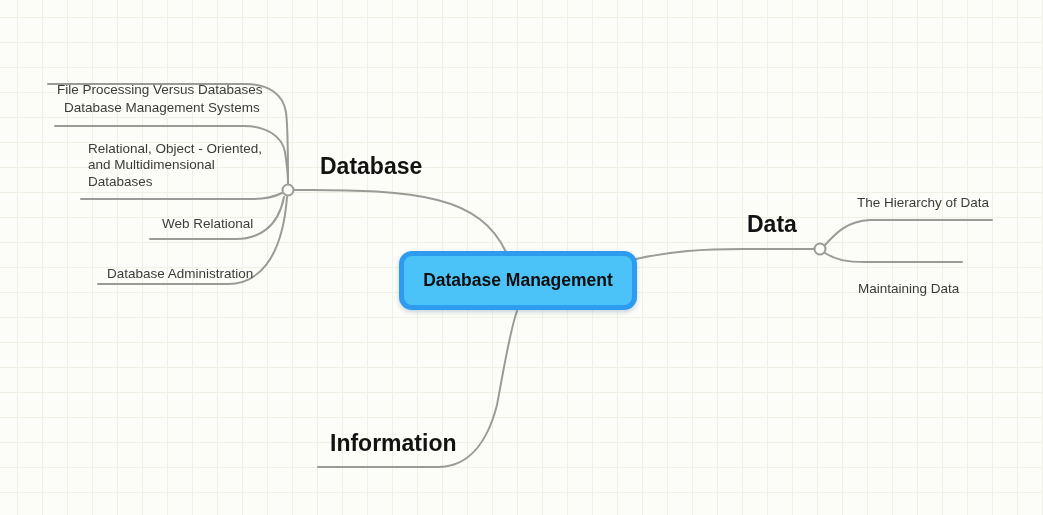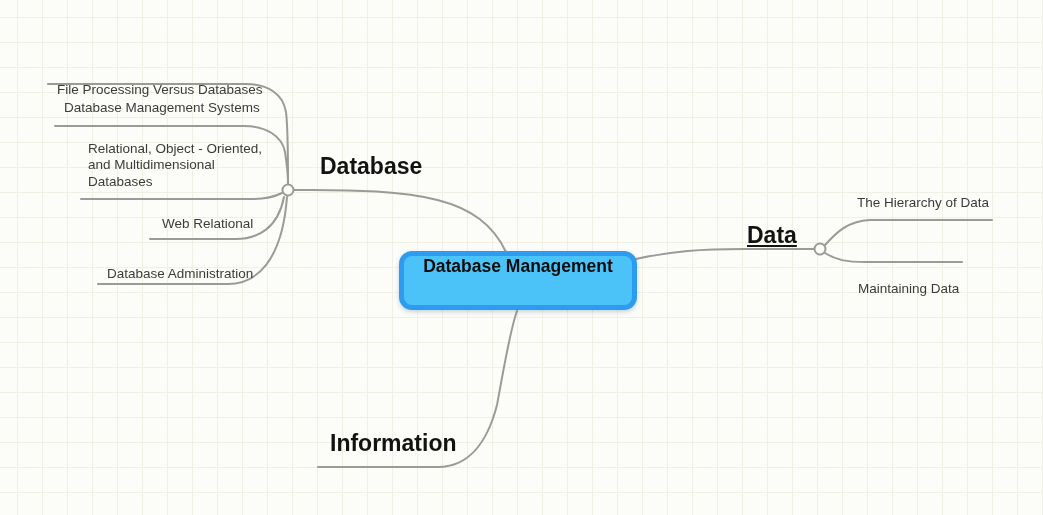--- a/index.html
+++ b/index.html
@@ -32,21 +32,21 @@
     white-space:nowrap;
   }
   #root-node{
     position:absolute;
     left:399px;top:251px;
     width:238px;height:59px;
     box-sizing:border-box;
     background:#4cc3f8;
     border:5px solid #2d9cf0;
     border-radius:13px;
-    display:flex;align-items:flex-start;justify-content:center;
+    display:flex;align-items:center;justify-content:center;
     box-shadow:0 2px 4px rgba(40,90,130,0.25);
   }
   #root-node .root-label{
     font-size:17.5px;
     font-weight:700;
     color:#0d0d0d;
     white-space:nowrap;
   }
 </style>
 </head>
@@ -84,21 +84,21 @@
 Databases</div>
 
   <div class="topic" style="left:64px;top:100px;">Database Management Systems</div>
 
   <div class="topic" style="left:162px;top:216px;">Web Relational</div>
 
   <div class="topic" style="left:107px;top:266px;">Database Administration</div>
 
   <div class="blabel" style="left:320px;top:153px;">Database</div>
 
-  <div class="blabel" style="left:747px;top:222px;text-decoration:underline;">Data</div>
+  <div class="blabel" style="left:747px;top:211px;">Data</div>
 
   <div class="blabel" style="left:330px;top:430px;">Information</div>
 
   <div class="topic" style="left:857px;top:195px;">The Hierarchy of Data</div>
 
   <div class="topic" style="left:858px;top:237px;margin-top:44px;">Maintaining Data</div>
 
   <div id="root-node">
     <span class="root-label">Database Management</span>
   </div>

